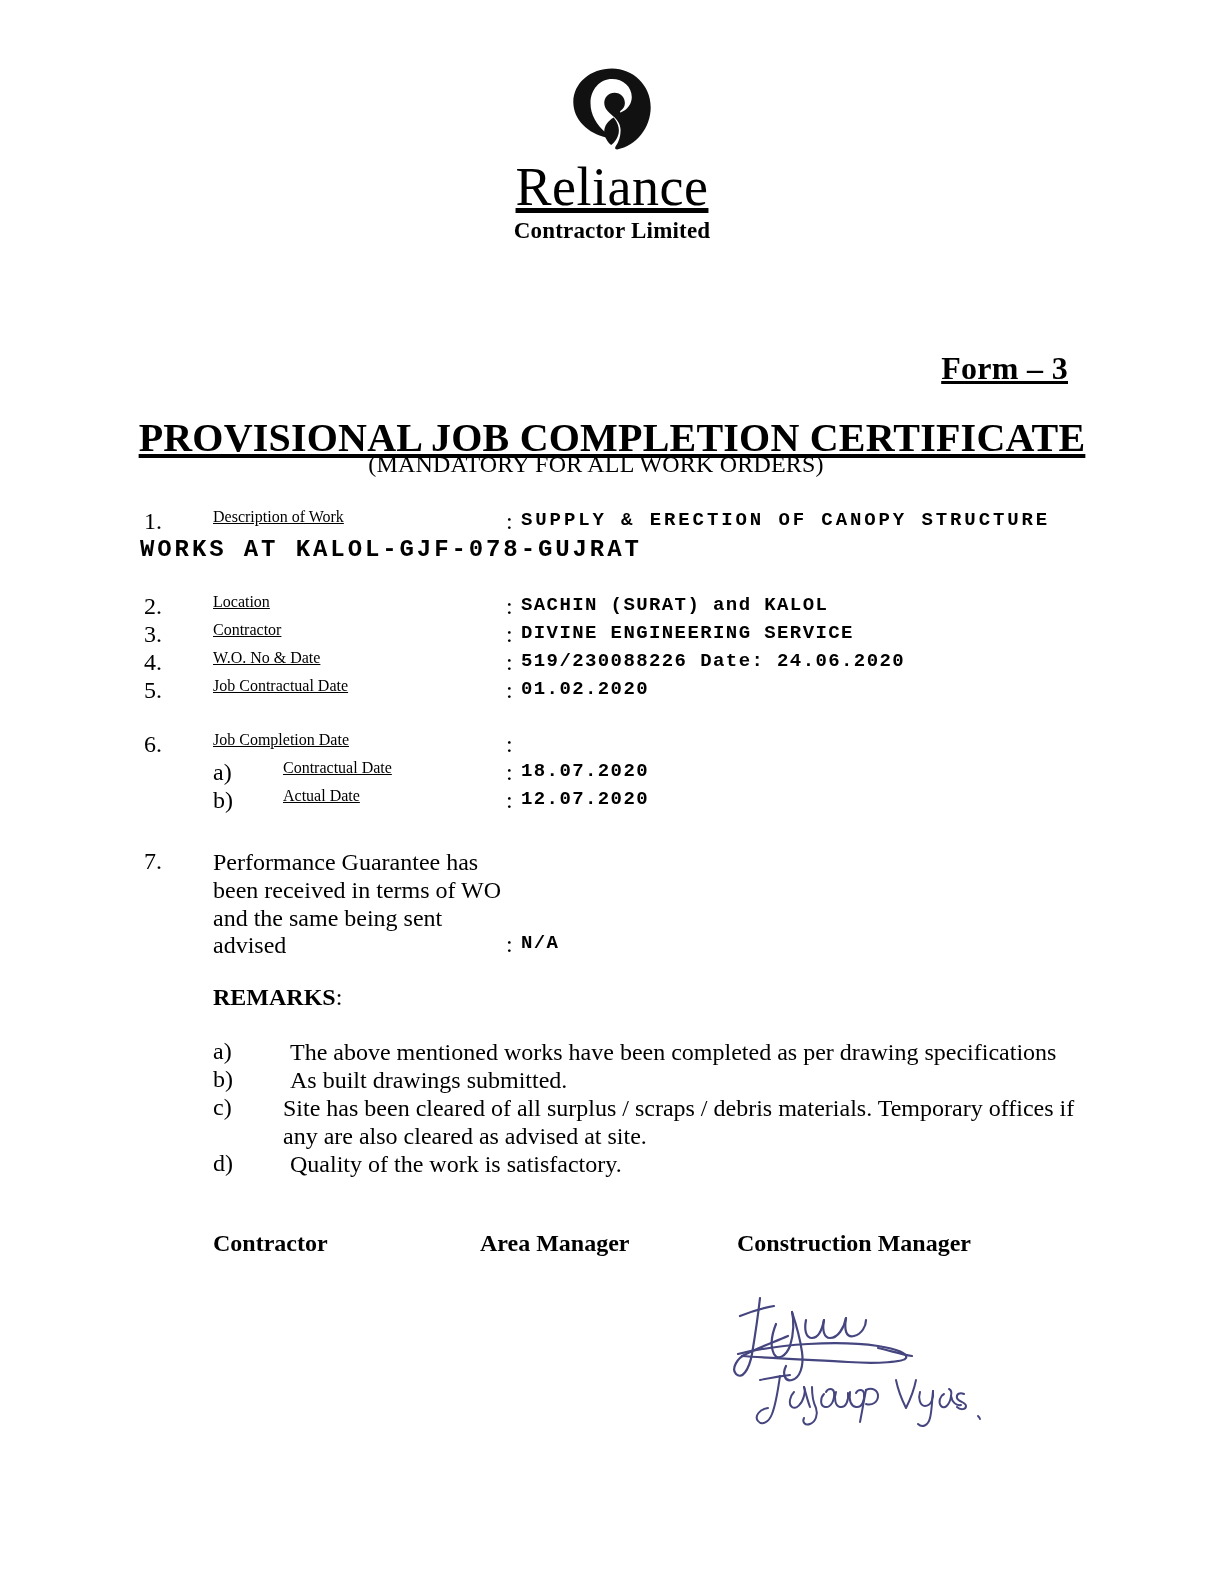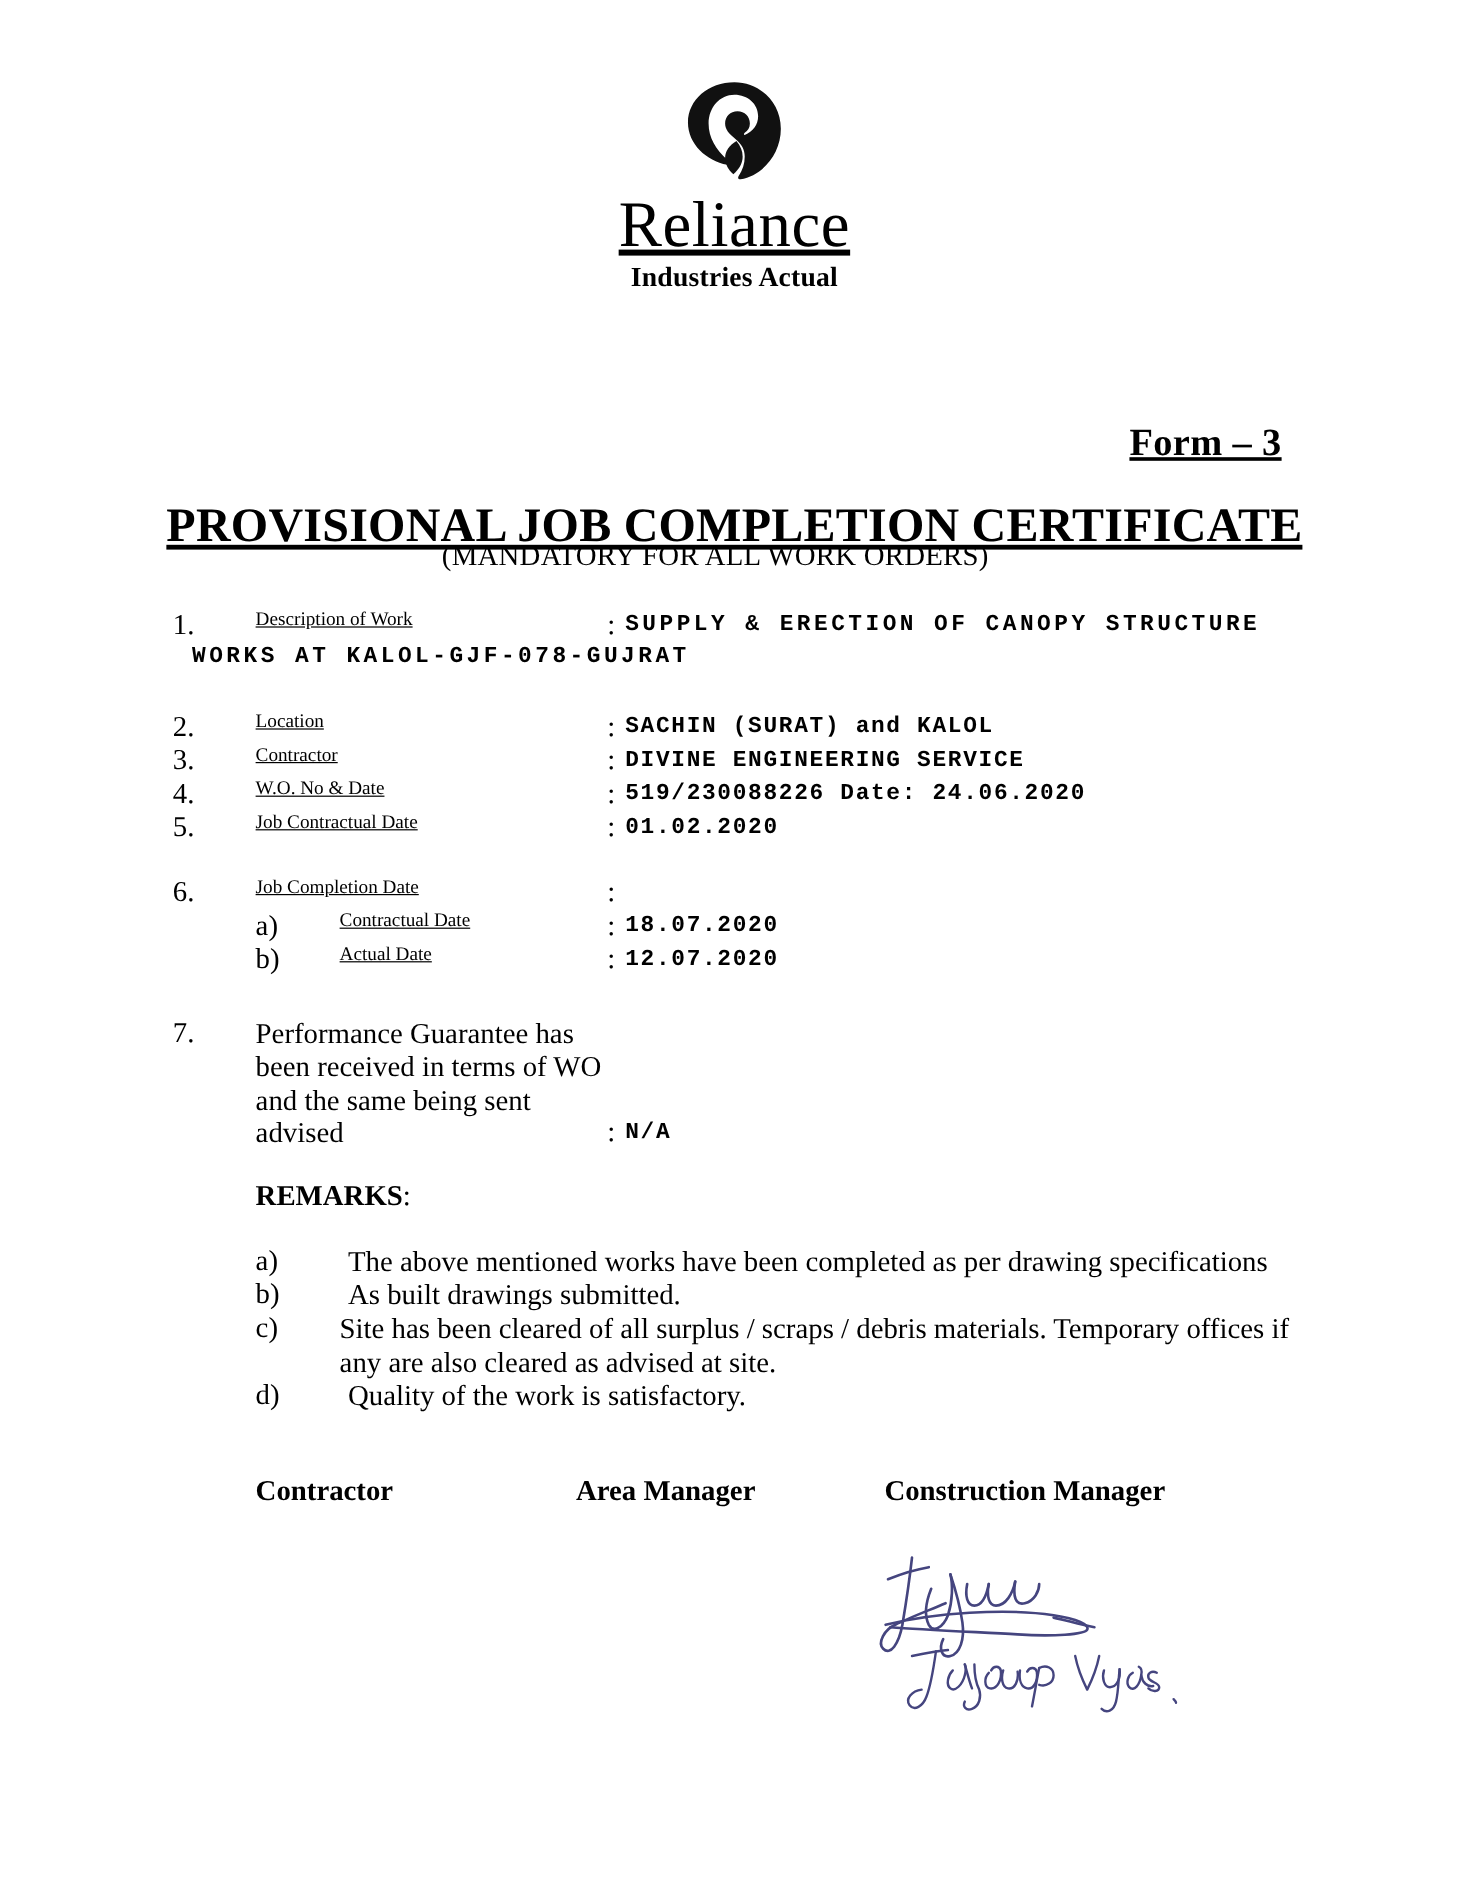--- a/index.html
+++ b/index.html
@@ -136,25 +136,24 @@
     letter-spacing: 1.4px;
     white-space: nowrap;
   }
   .value.wide {
     letter-spacing: 2.9px;
   }
   .value-cont {
     position: absolute;
     left: 140px;
     font-family: "Liberation Mono", "DejaVu Sans Mono", monospace;
-    font-size: 19px;
+    font-size: 24px;
     font-weight: bold;
     letter-spacing: 2.9px;
     white-space: nowrap;
-    margin-left: 20px;
   }
 
   
   .para7 {
     position: absolute;
     left: 213px;
     font-size: 24px;
     line-height: 28px;
     white-space: nowrap;
   }
@@ -206,21 +205,21 @@
 <body>
 
 <div id="page">
 
   <div class="logo-block">
     <svg class="logo-mark" viewBox="0 0 100 100">
       <path fill="#111111" d="M50 3 C74 3 95 22 95 48 C95 72 78 93 56 97 C54 97 53 96 54 94 C58 88 60 82 60 75 C60 68 57 63 51 58 C45 53 41 49 41 43 C41 36 46 31 53 31 C60 31 65 36 65 43 C65 47 63 50 60 52 C59 53 59 54 60 54 C68 51 73 44 73 36 C73 24 63 15 50 15 C36 15 25 27 25 43 C25 57 32 68 43 78 C45 80 45 82 43 83 C23 79 5 63 5 42 C5 20 25 3 50 3 Z"></path>
       <path fill="#111111" d="M52 60 C56 65 58 70 58 75 C58 82 54 88 49 92 C44 88 41 82 41 76 C41 70 45 64 52 60 Z"></path>
     </svg>
     <div class="logo-word">Reliance</div>
-    <div class="logo-sub">Industries Actual</div>
+    <div class="logo-sub">Contractor Limited</div>
   </div>
 
   <div class="form-no">Form – 3</div>
 
   <div class="doc-title"><span>PROVISIONAL JOB COMPLETION CERTIFICATE</span></div>
   <div class="doc-subtitle">(MANDATORY FOR ALL WORK ORDERS)</div>
 
   <div class="fields">
 
     <div class="row" style="height:56px">

